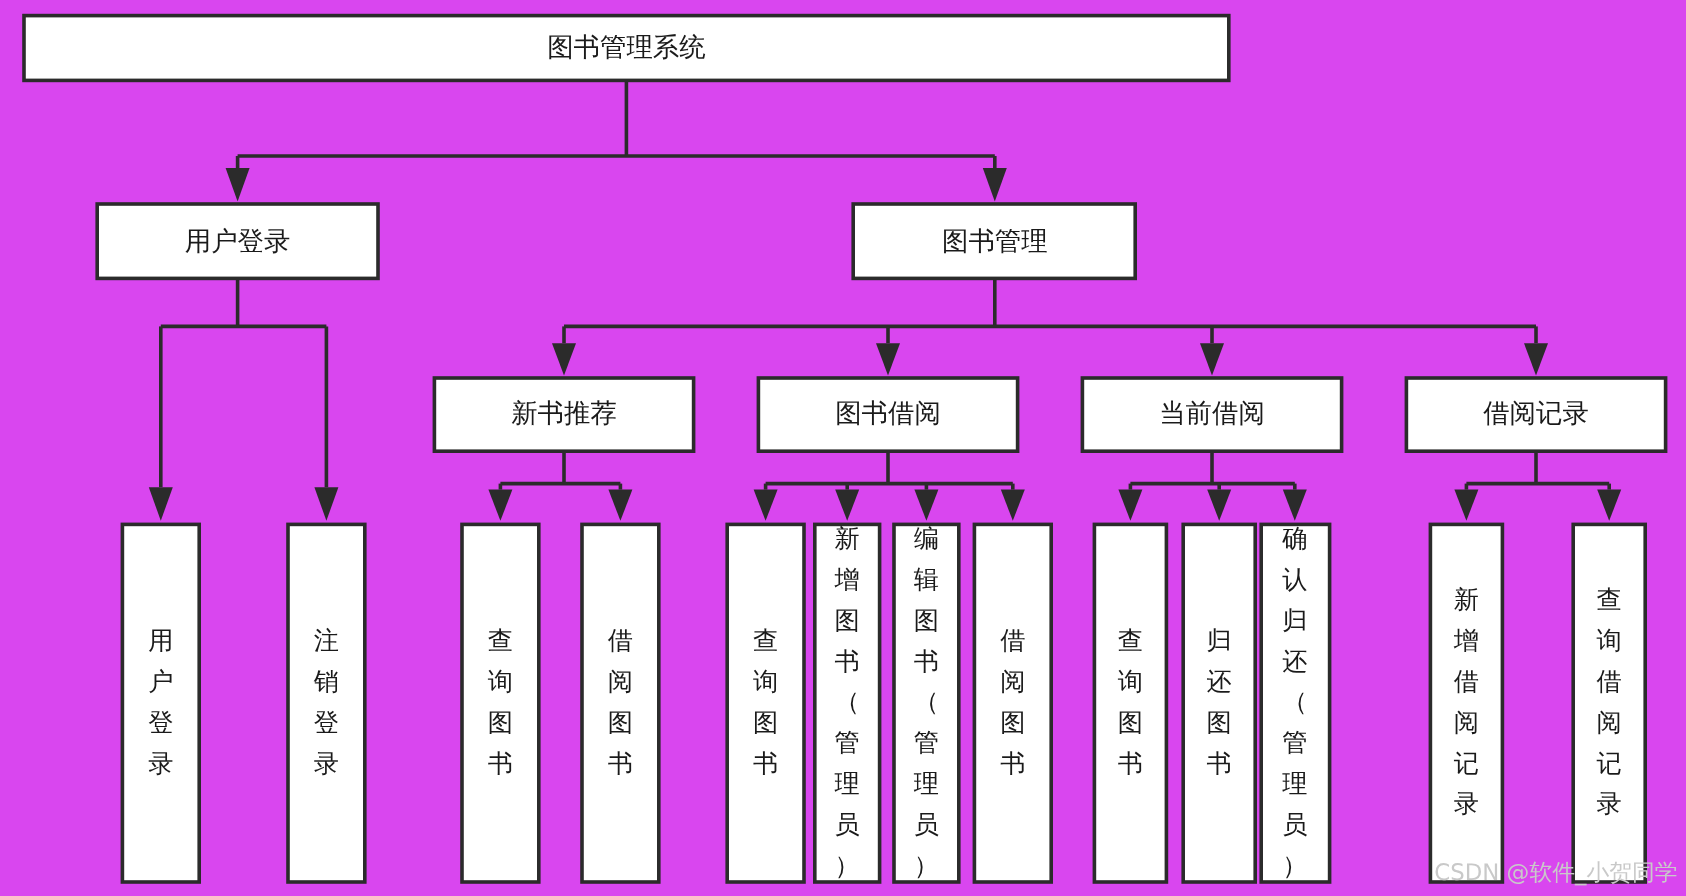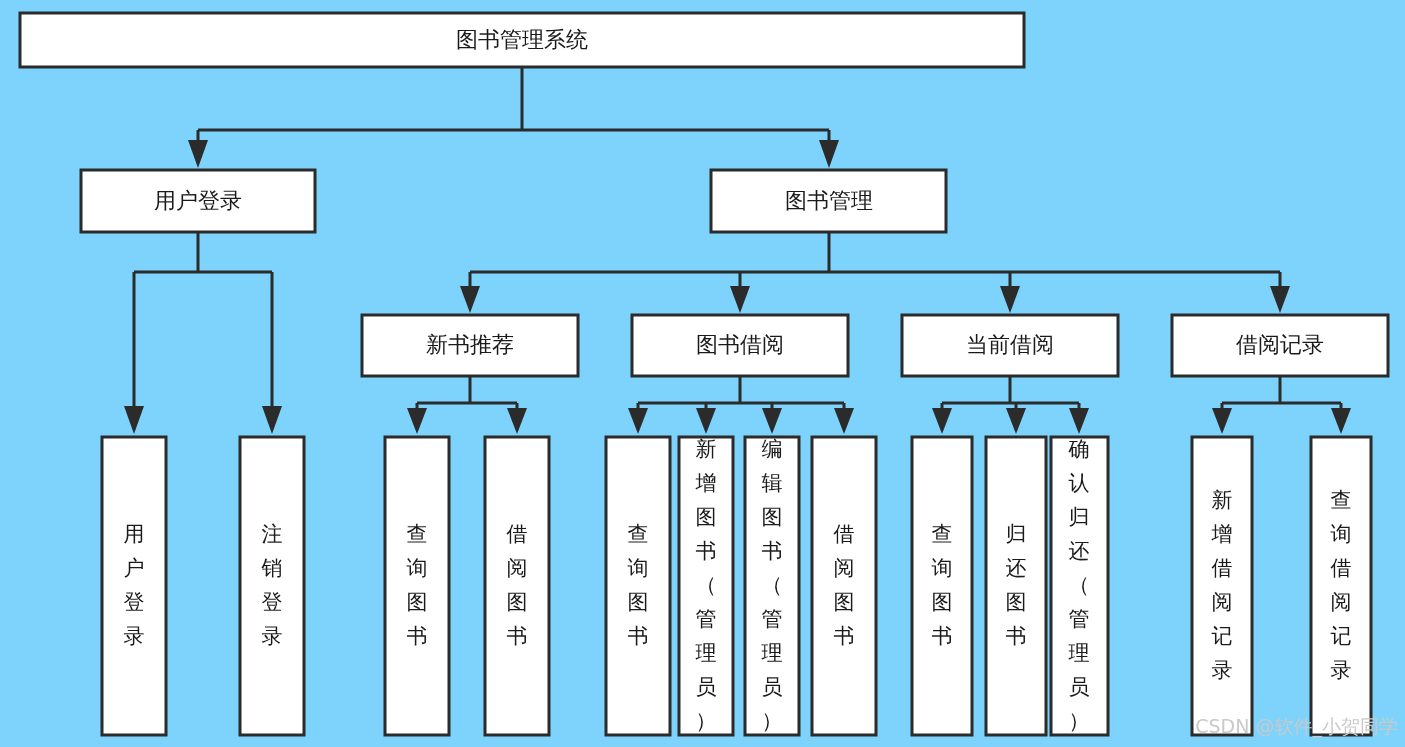--- a/index.html
+++ b/index.html
@@ -11,21 +11,21 @@
   body {
     width: 1405px;
     height: 747px;
     font-family: "DejaVu Sans", "Liberation Sans", sans-serif;
     overflow: hidden;
   }
   #diagram-root {
     position: relative;
     width: 1405px;
     height: 747px;
-    background: #7dd3fc;
+    background: #d946ef;
   }
   svg.diagram {
     display: block;
     width: 1405px;
     height: 747px;
   }
   .node-rect {
     fill: #ffffff;
     stroke: #2b2b2b;
     stroke-width: 3;

